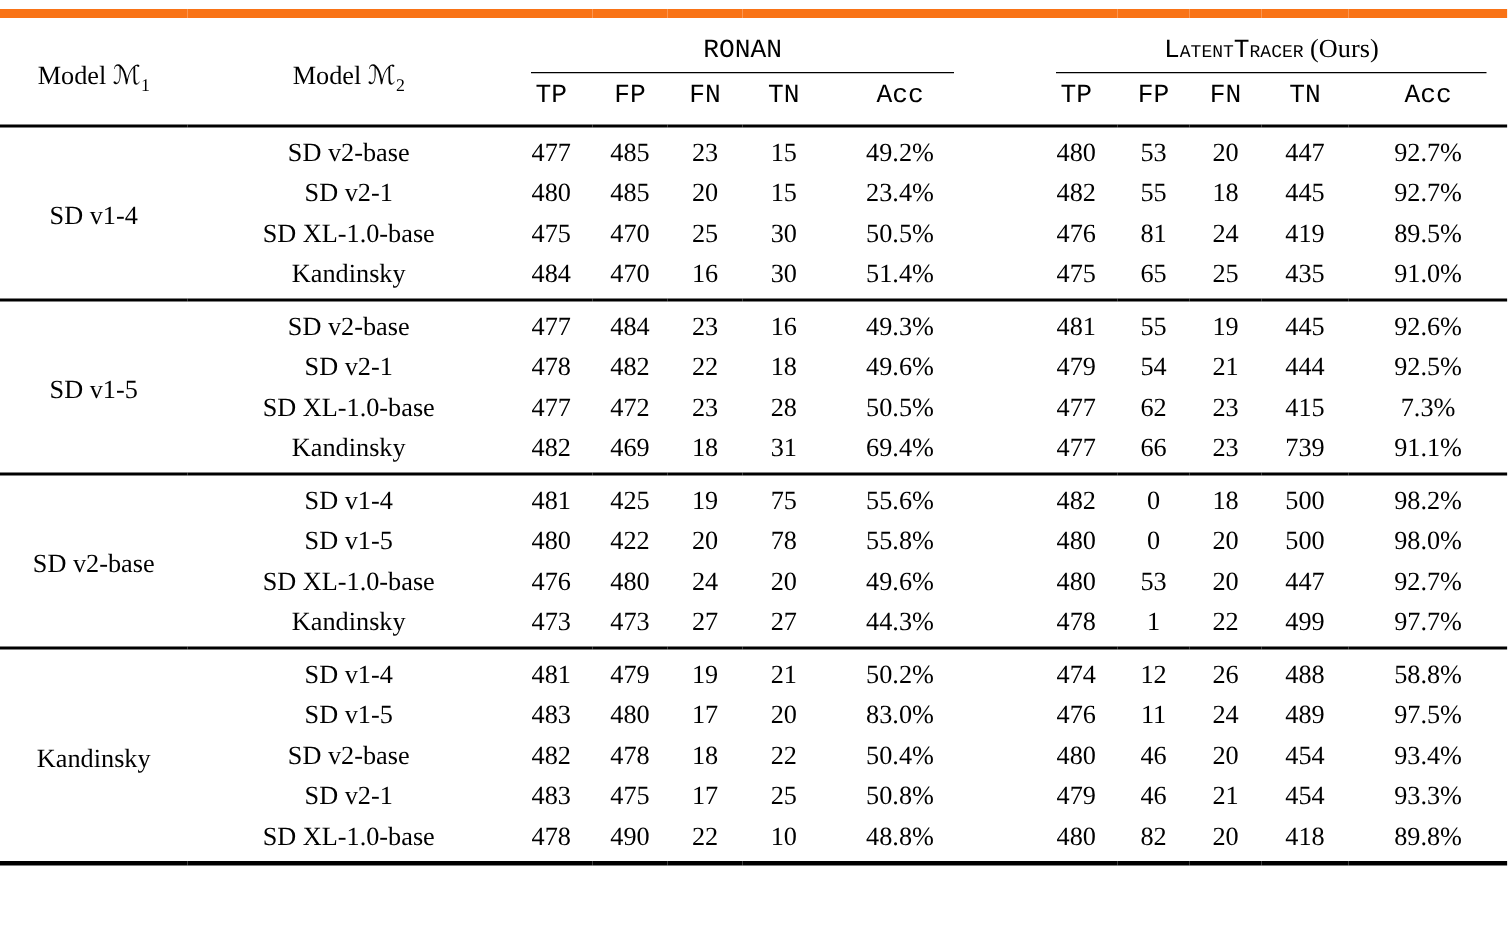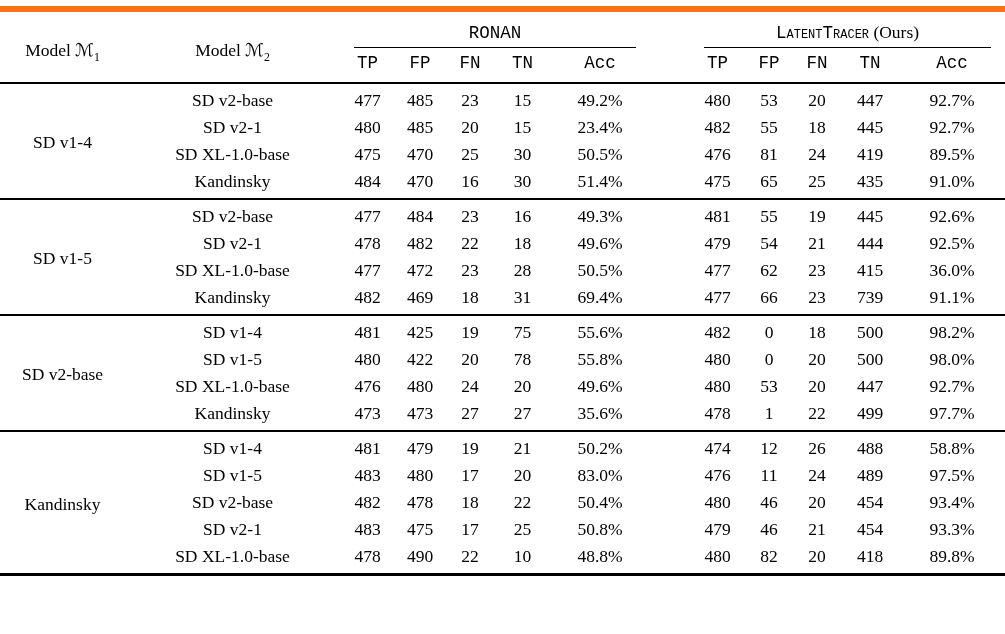--- a/index.html
+++ b/index.html
@@ -200,21 +200,21 @@
           <td>477</td>
           <td>472</td>
           <td>23</td>
           <td>28</td>
           <td>50.5%</td>
           <td class="spacer"></td>
           <td>477</td>
           <td>62</td>
           <td>23</td>
           <td>415</td>
-          <td>36.0%</td>
+          <td>7.3%</td>
         </tr>
         <tr>
           <td class="m2">Kandinsky</td>
           <td>482</td>
           <td>469</td>
           <td>18</td>
           <td>31</td>
           <td>69.4%</td>
           <td class="spacer"></td>
           <td>477</td>
@@ -267,21 +267,21 @@
           <td>20</td>
           <td>447</td>
           <td>92.7%</td>
         </tr>
         <tr>
           <td class="m2">Kandinsky</td>
           <td>473</td>
           <td>473</td>
           <td>27</td>
           <td>27</td>
-          <td>35.6%</td>
+          <td>44.3%</td>
           <td class="spacer"></td>
           <td>478</td>
           <td>1</td>
           <td>22</td>
           <td>499</td>
           <td>97.7%</td>
         </tr>
       </tbody>
       <tbody>
         <tr>

